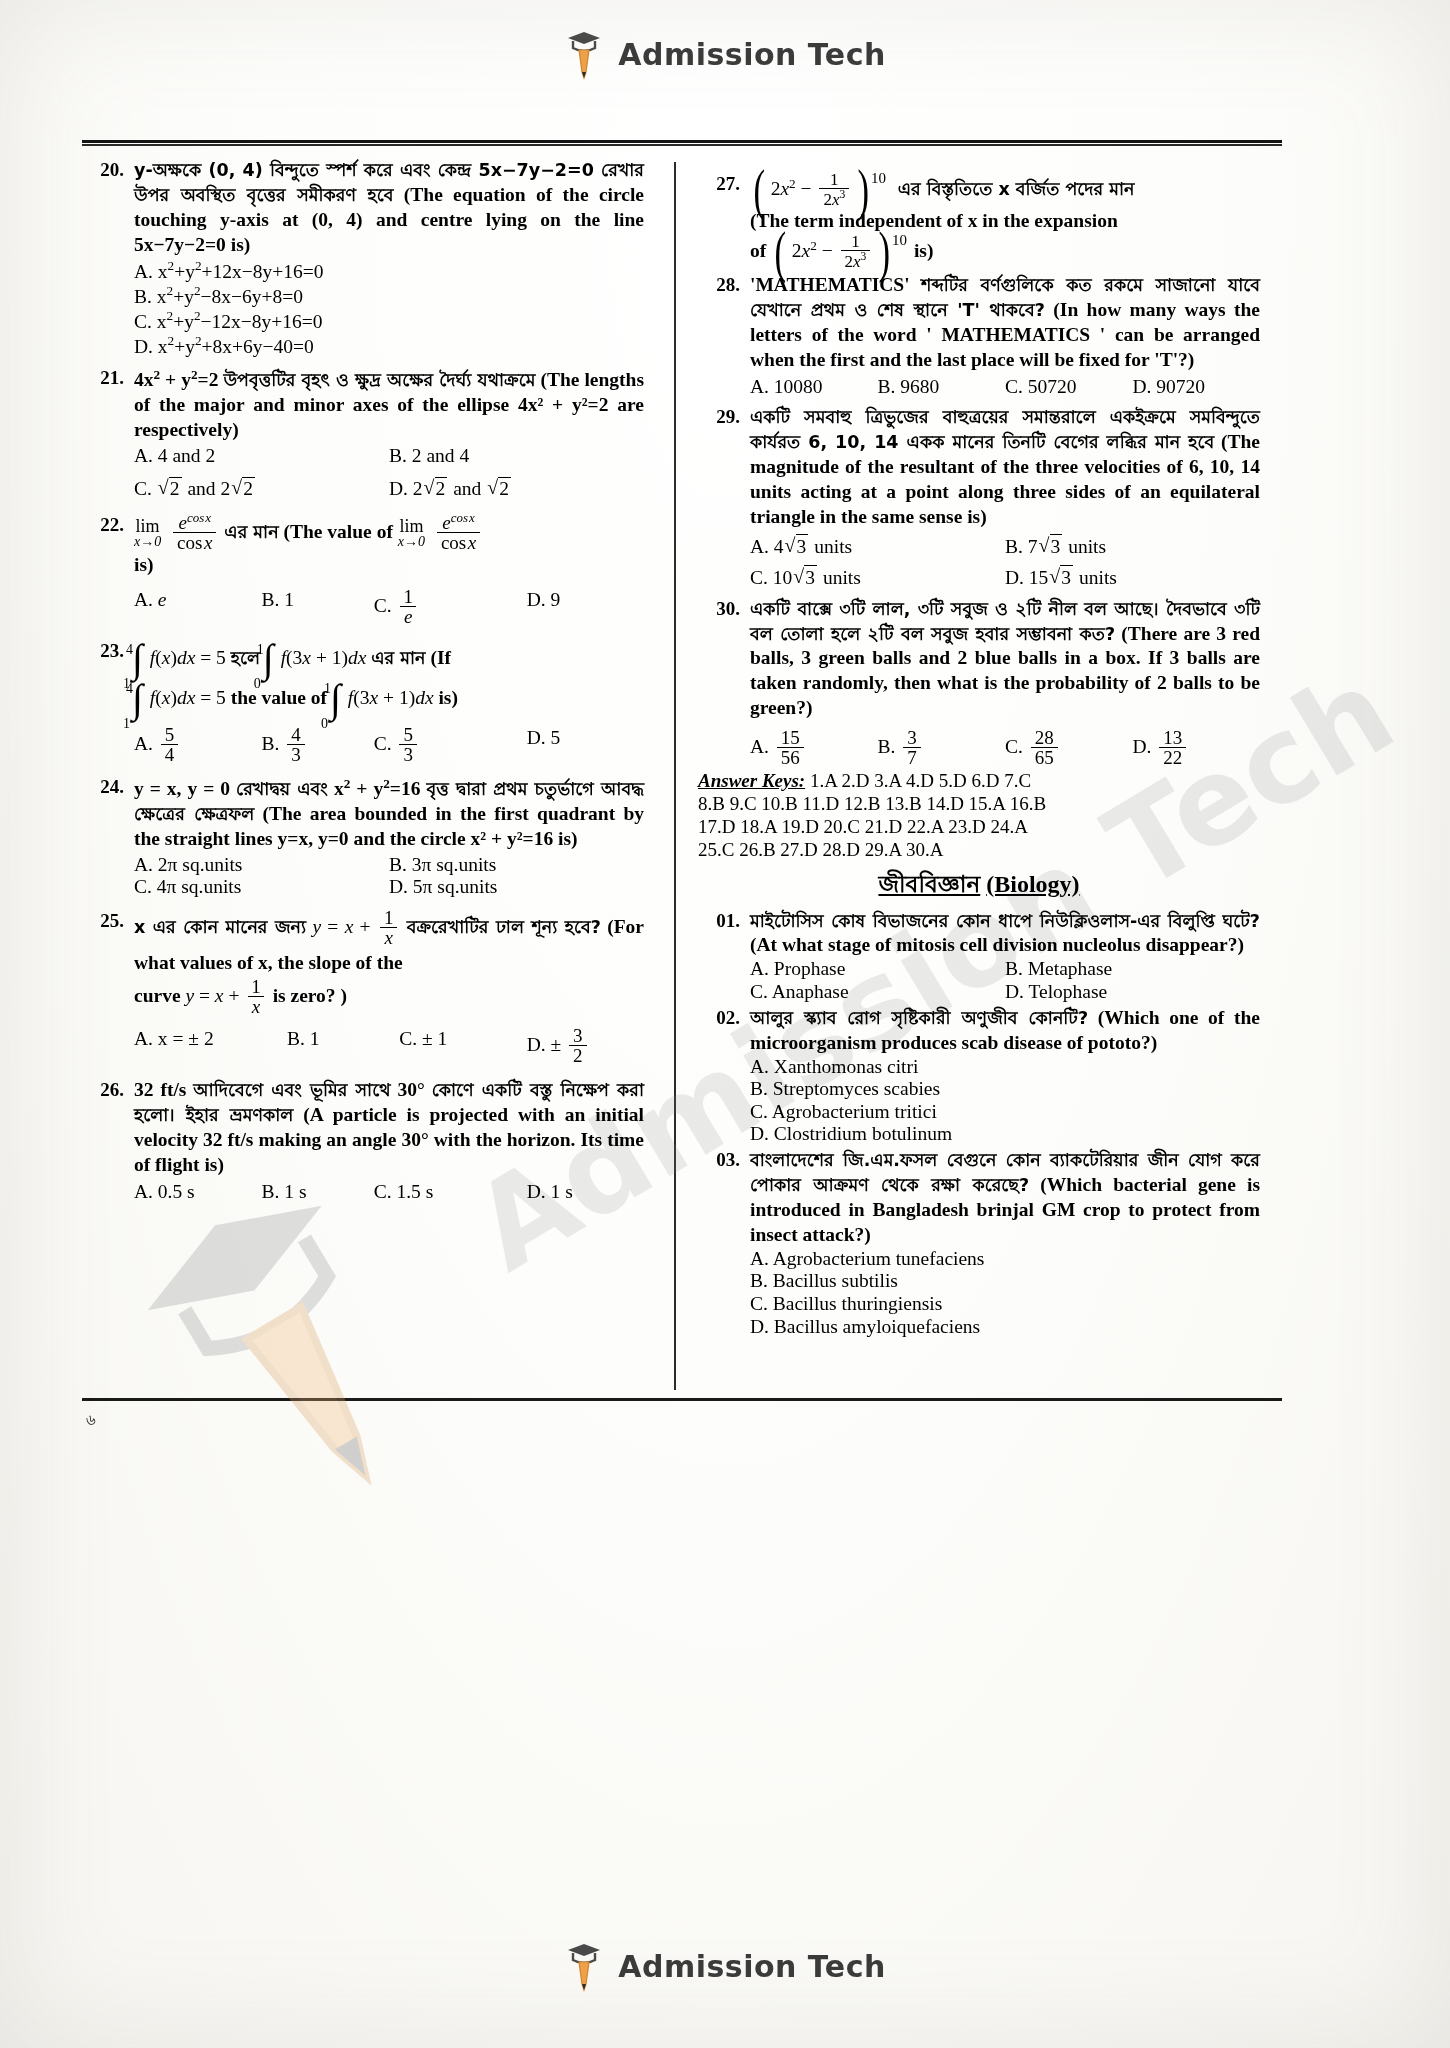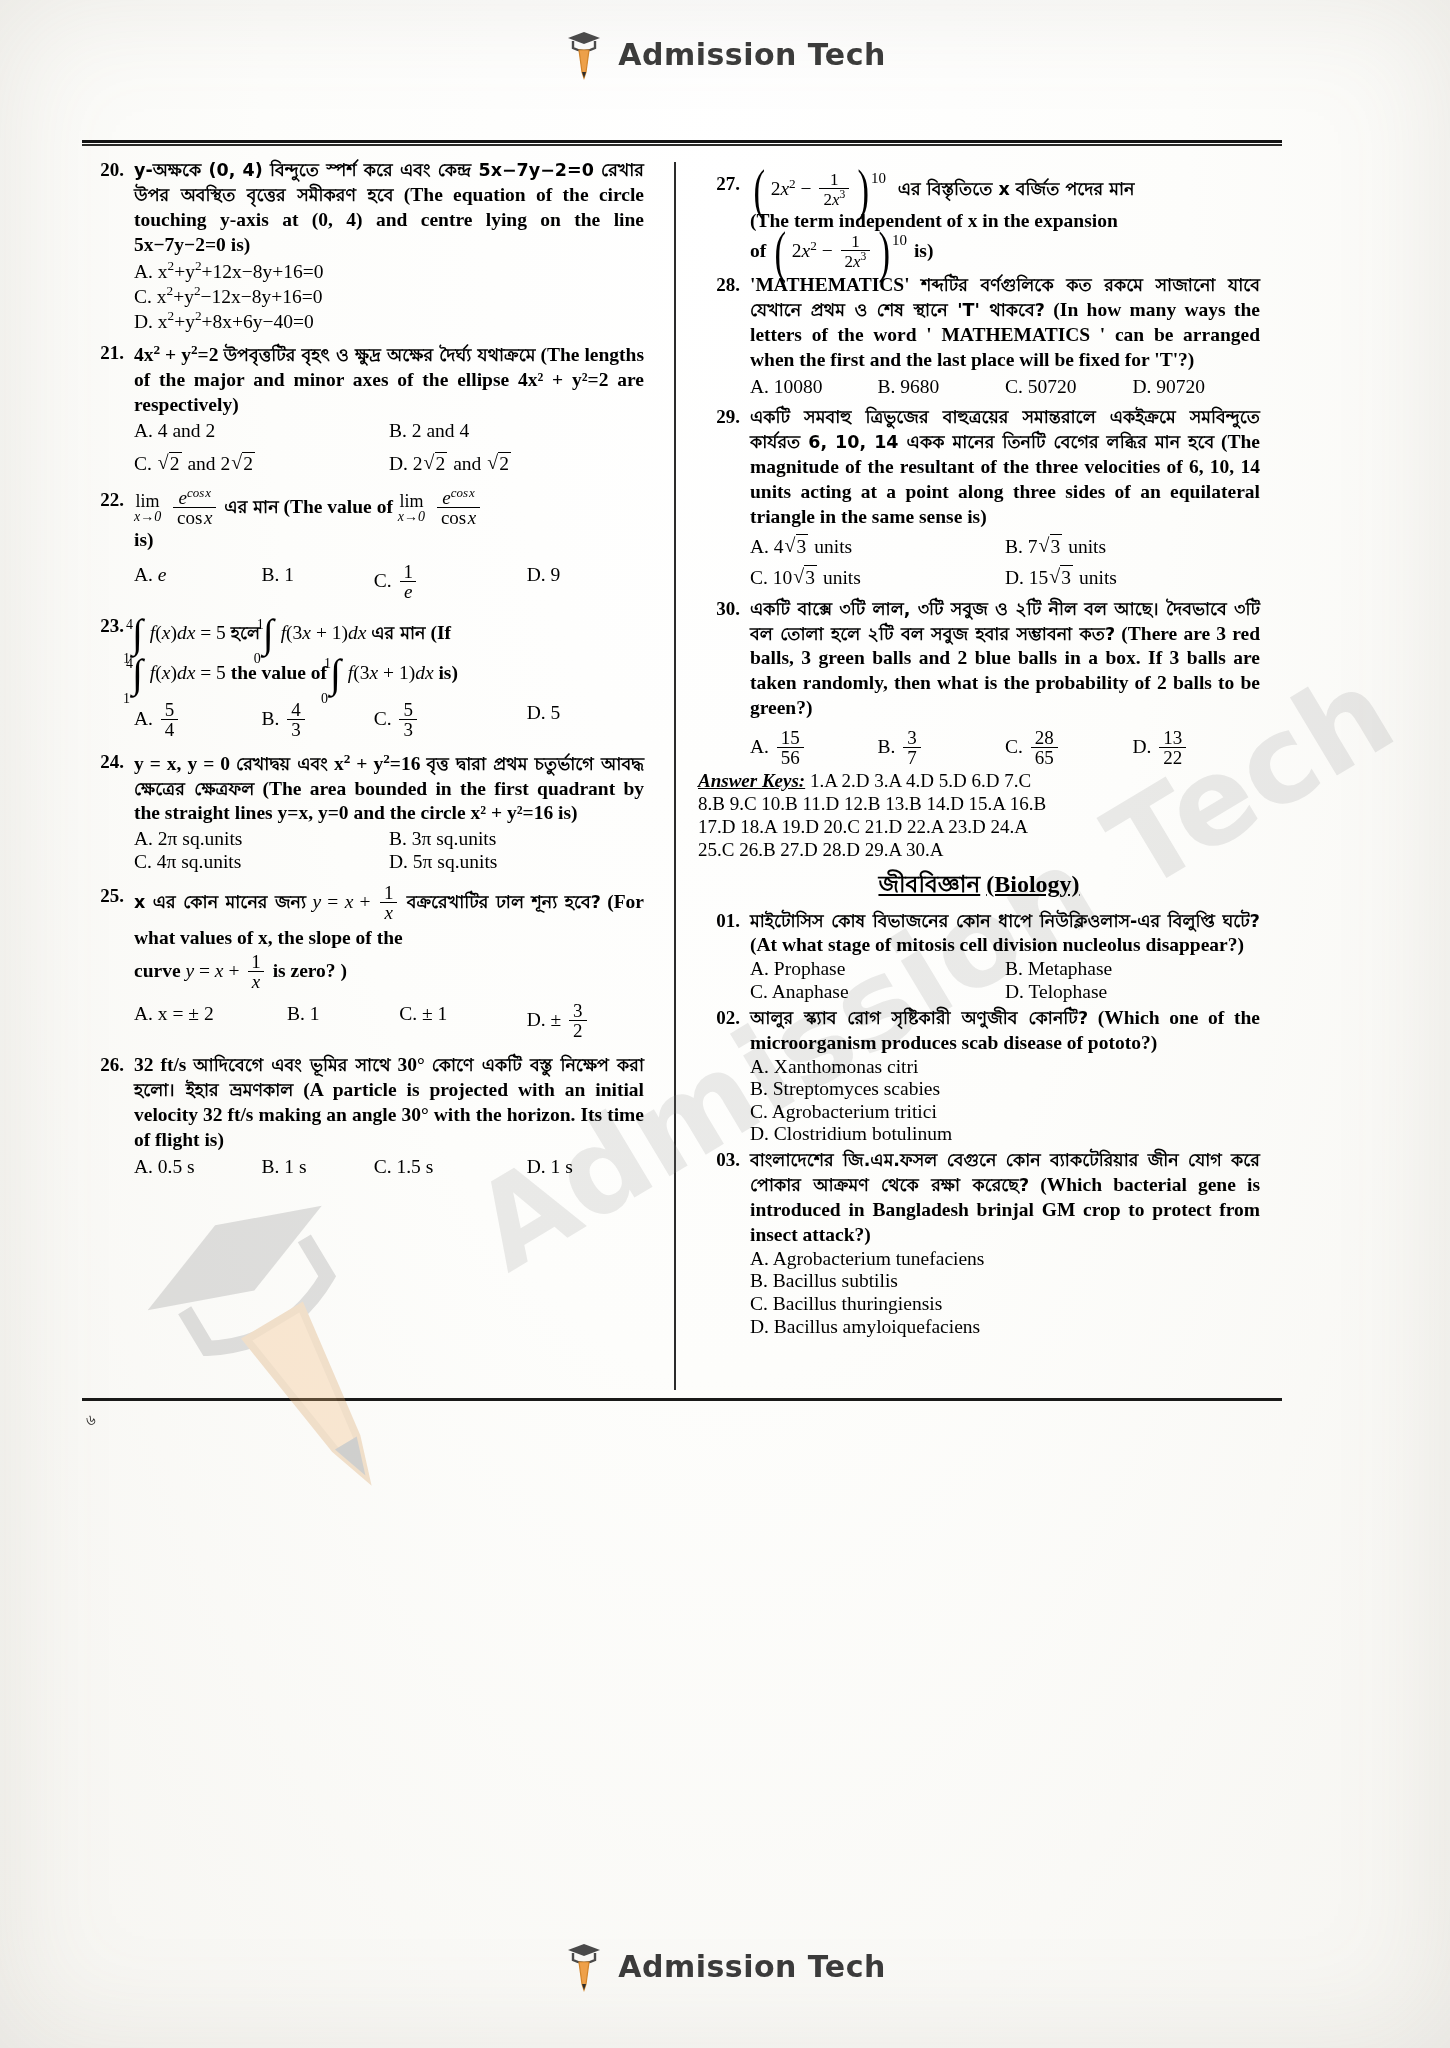--- a/index.html
+++ b/index.html
@@ -182,20 +182,21 @@
 
   <div class="col col-left">
 
     <div class="q">
       <div class="qnum">20.</div>
       <div class="qbody">
         <div class="just"><span class="bn">y-অক্ষকে (0, 4) বিন্দুতে স্পর্শ করে এবং কেন্দ্র 5x−7y−2=0 রেখার উপর অবস্থিত বৃত্তের সমীকরণ হবে</span>
         <span class="en">(The equation of the circle touching y-axis at (0, 4) and centre lying on the line 5x−7y−2=0 is)</span></div>
         <div class="opts tight">
           <div>A. x<sup>2</sup>+y<sup>2</sup>+12x−8y+16=0</div>
+          <div>B. x<sup>2</sup>+y<sup>2</sup>−8x−6y+8=0</div>
           <div>C. x<sup>2</sup>+y<sup>2</sup>−12x−8y+16=0</div>
           <div>D. x<sup>2</sup>+y<sup>2</sup>+8x+6y−40=0</div>
         </div>
       </div>
     </div>
 
     <div class="q" style="margin-top:8px;">
       <div class="qnum">21.</div>
       <div class="qbody">
         <div class="just">

